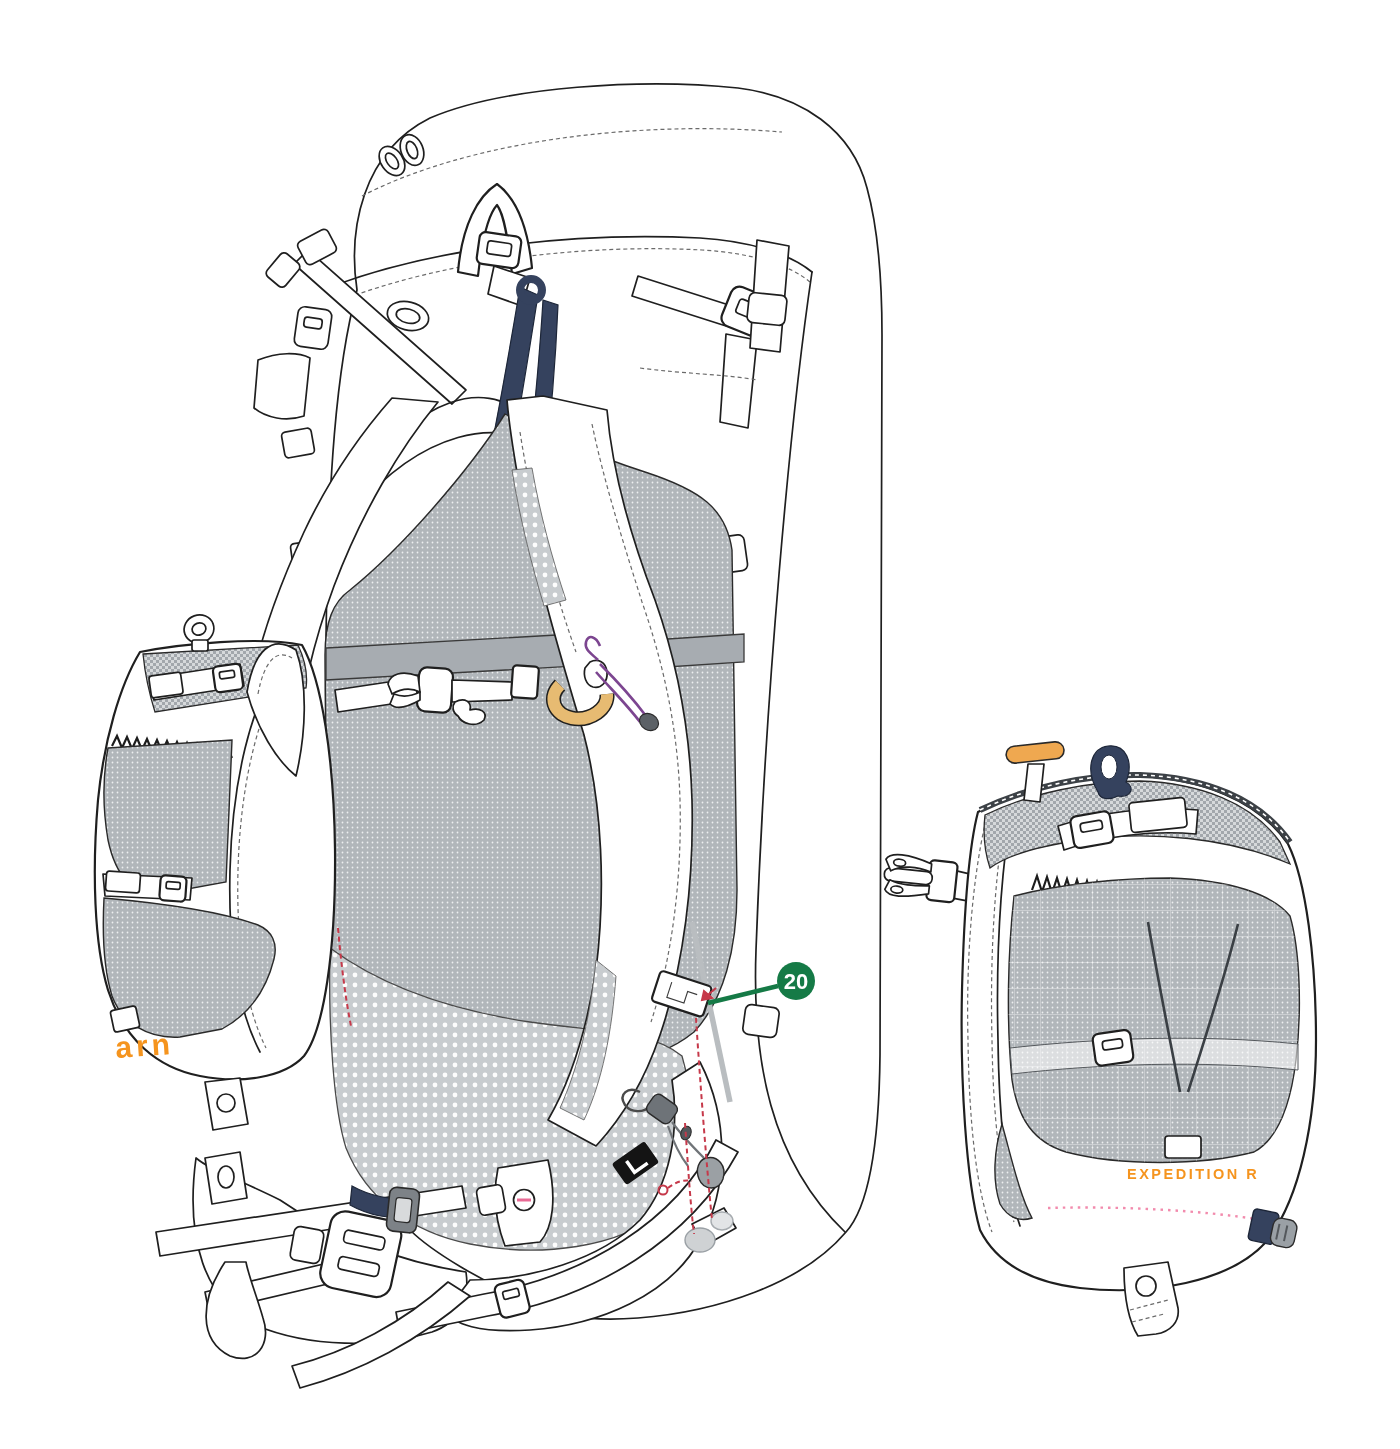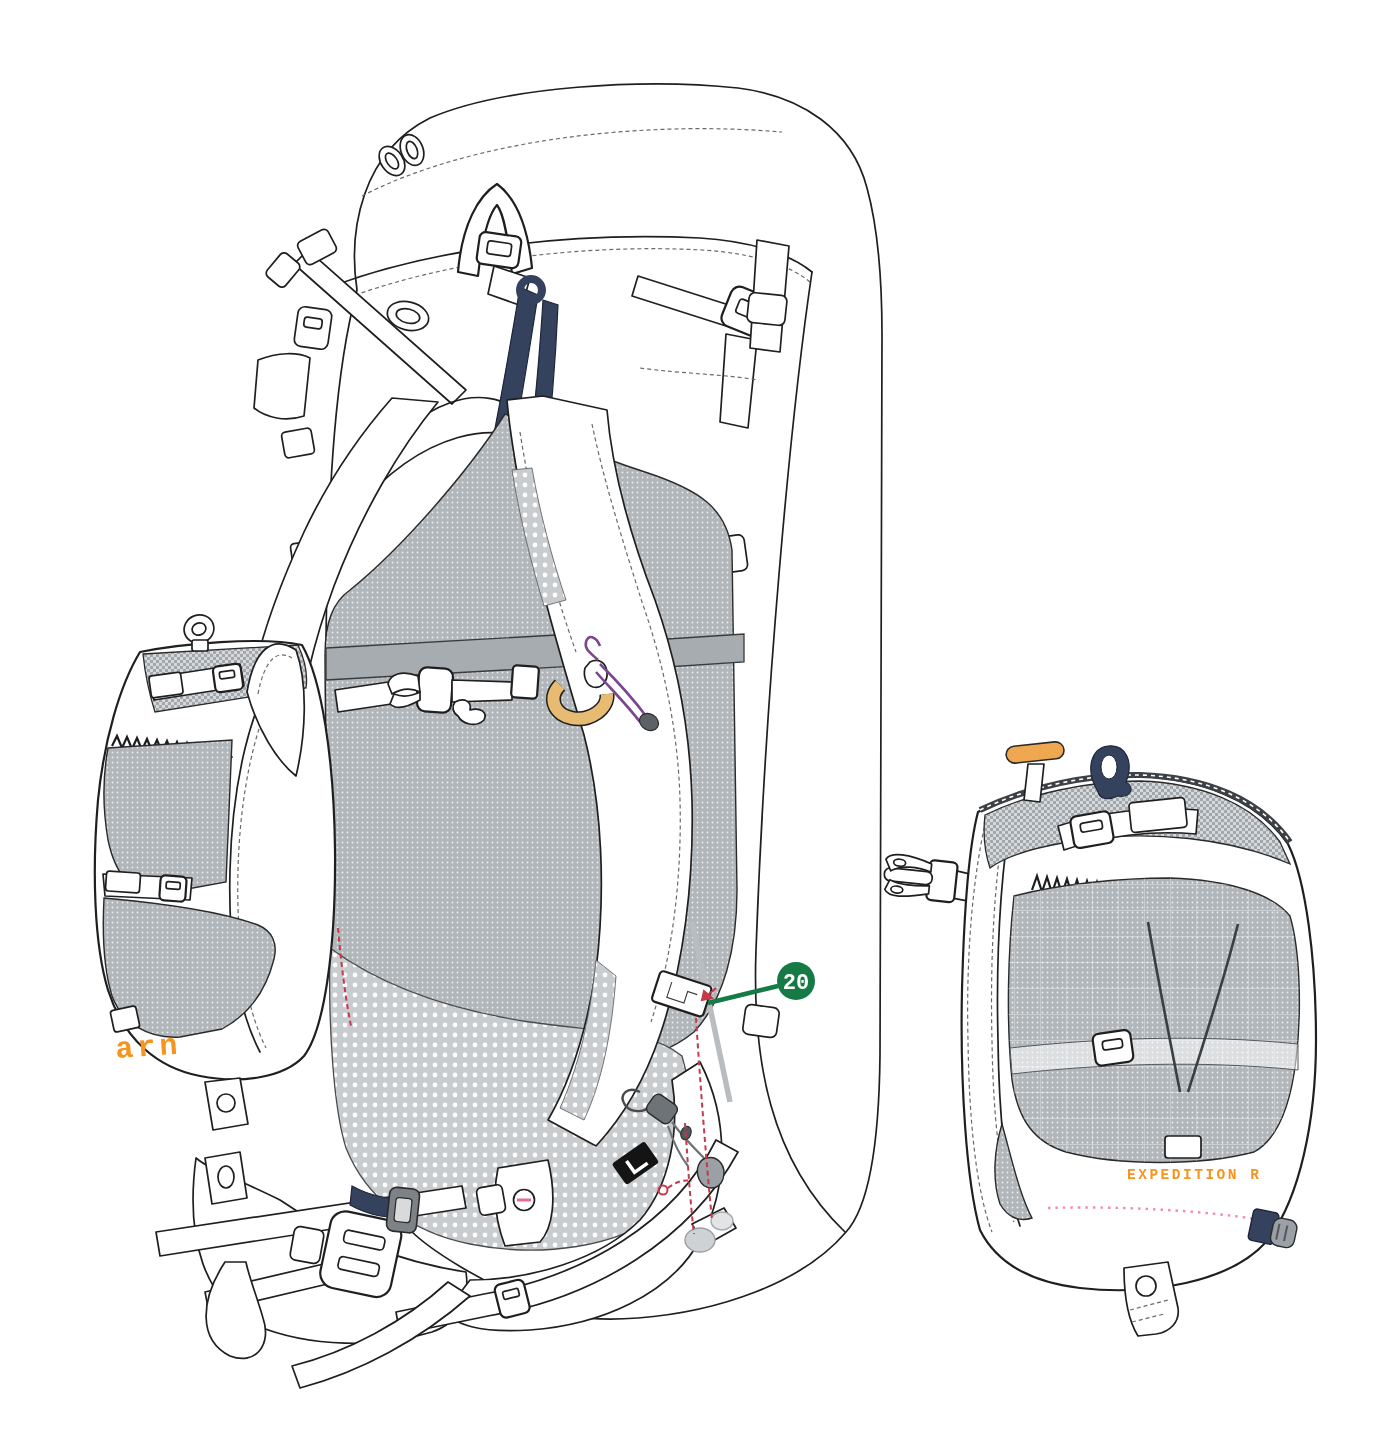--- a/index.html
+++ b/index.html
@@ -1,17 +1,17 @@
 <!DOCTYPE html>
 <html><head>
 <meta charset="utf-8">
 <style>
   html,body{margin:0;padding:0;background:#ffffff;}
   #stage{position:relative;width:1400px;height:1449px;background:#fff;overflow:hidden;
-         font-family:Liberation Mono, monospace;}
+         font-family:Liberation Sans, sans-serif;}
   svg{position:absolute;left:0;top:0;}
   .w   {fill:#ffffff;stroke:#1f1f1f;stroke-width:1.7;stroke-linejoin:round;}
   .w2  {fill:#ffffff;stroke:#1f1f1f;stroke-width:2.2;stroke-linejoin:round;}
   .ln  {fill:none;stroke:#1f1f1f;stroke-width:1.7;stroke-linecap:round;}
   .lnt {fill:none;stroke:#3a3a3a;stroke-width:1.1;}
   .dash{fill:none;stroke:#6a6a6a;stroke-width:1.2;stroke-dasharray:4 3;}
   .mesh{fill:url(#pFine);stroke:#2a2a2a;stroke-width:1.4;}
   .dots{fill:url(#pDot);stroke:#4a4a4a;stroke-width:1.3;}
   .chk {fill:url(#pChk);stroke:#2a2a2a;stroke-width:1.3;}
   .navy{fill:#35425E;stroke:#1d2638;stroke-width:1.2;}

